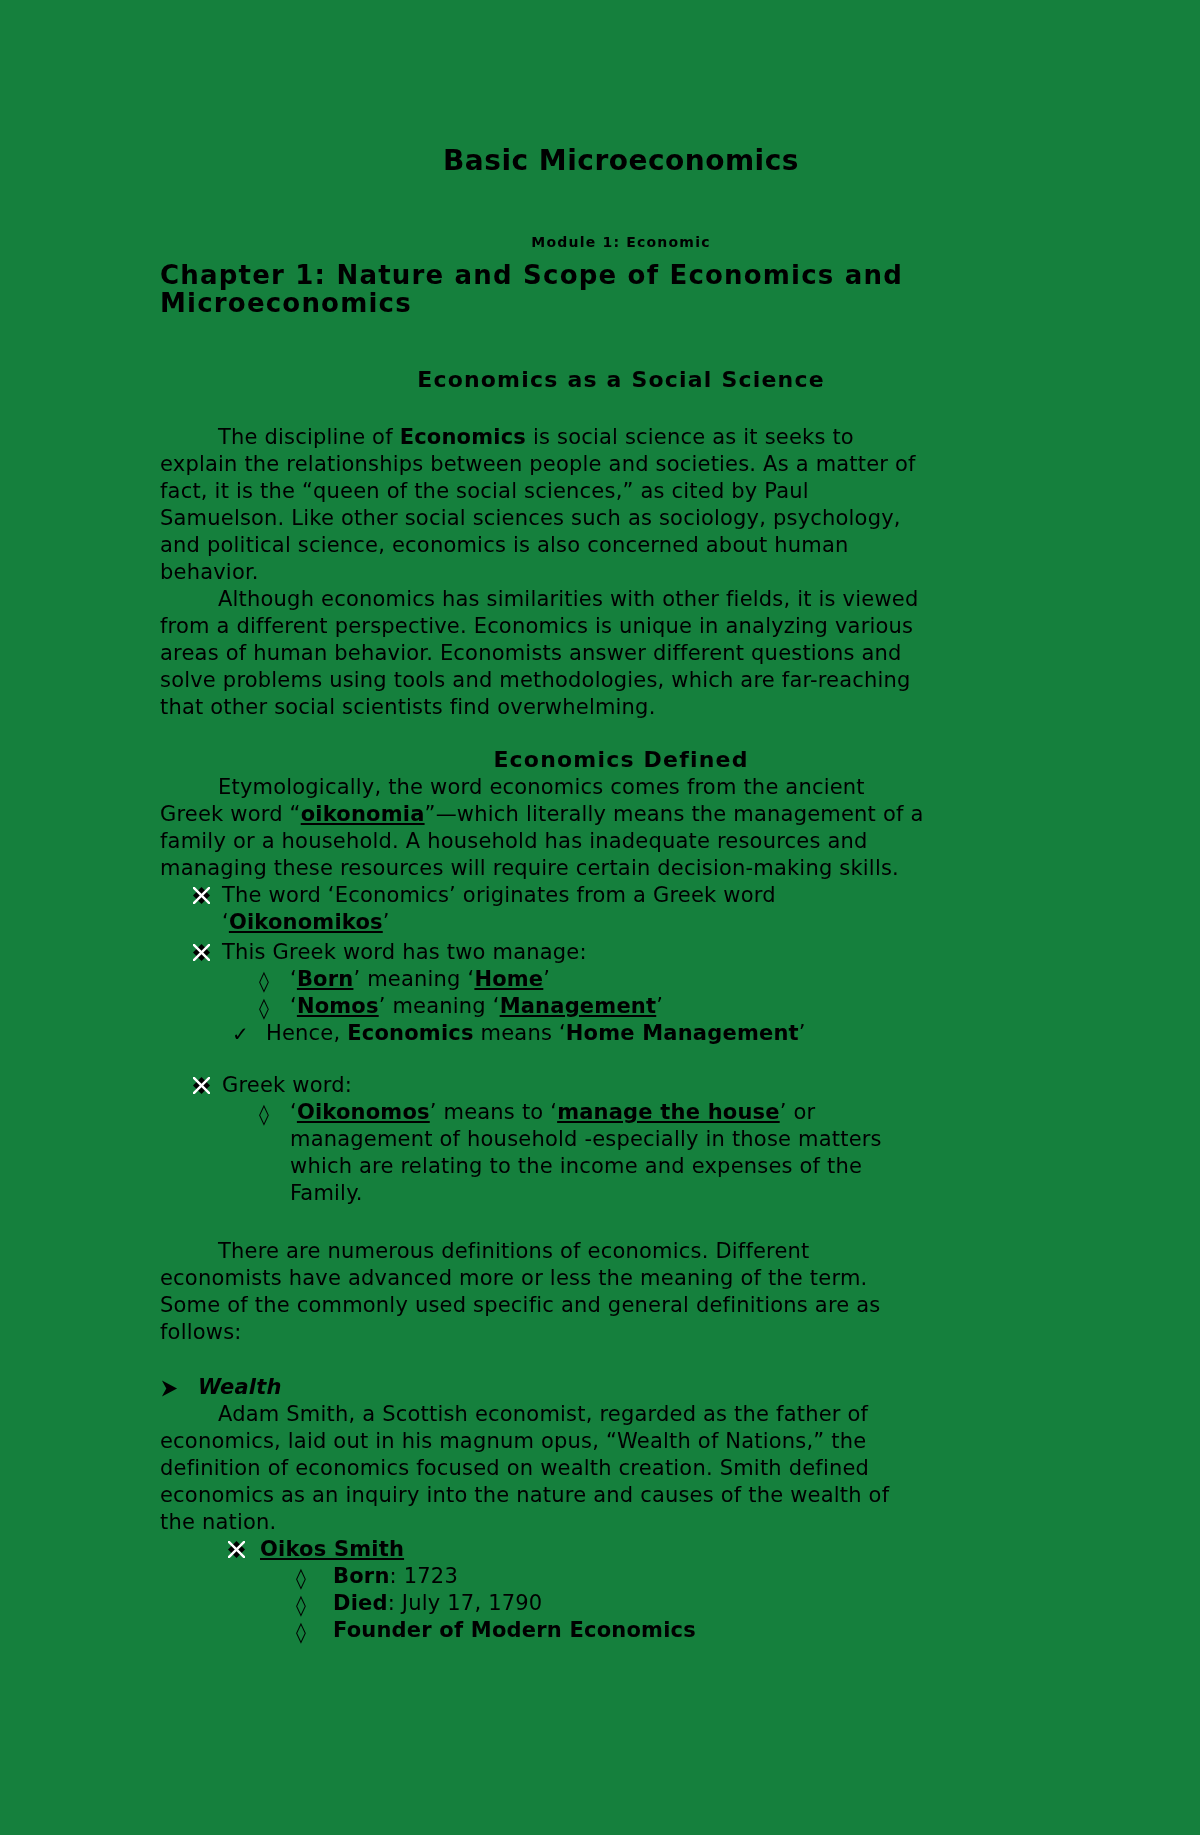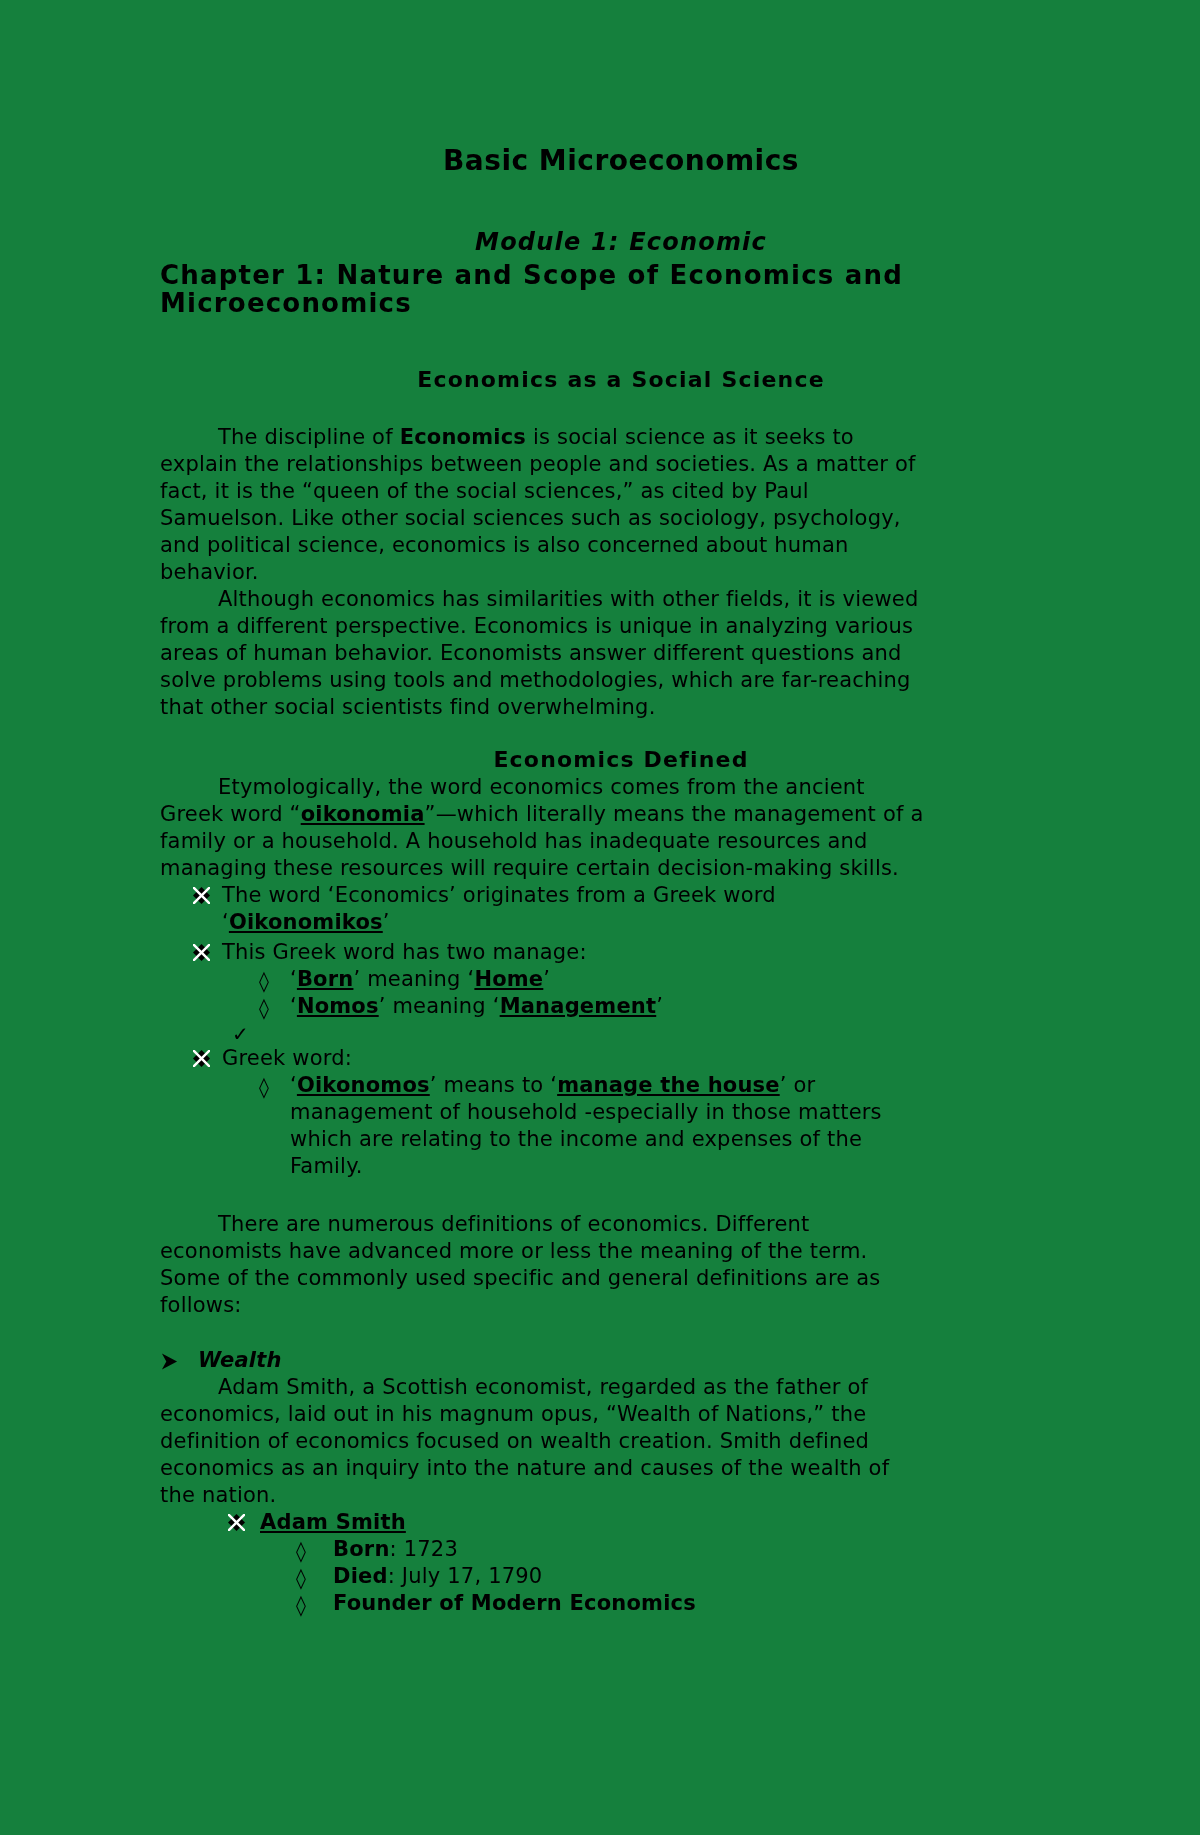--- a/index.html
+++ b/index.html
@@ -11,21 +11,21 @@
     padding:0 118px 0 160px;
     overflow:hidden;
     font-family:"DejaVu Sans","Liberation Sans",sans-serif;
     color:#000000;
     font-size:21px;line-height:27px;letter-spacing:0.2px;
     text-align:left;
   }
   .blk{position:relative;}
   .center{text-align:center;}
   .title{font-size:28px;line-height:32px;font-weight:bold;letter-spacing:0.5px;margin:145px 0 51px 0;}
-  .module{font-size:24px;line-height:28px;font-weight:bold;letter-spacing:1.2px;margin-bottom:5px;font-style:italic;}
+  .module{font-size:14px;line-height:28px;font-weight:bold;letter-spacing:1.2px;margin-bottom:5px;}
   .chapter{font-size:26px;line-height:28px;font-weight:bold;letter-spacing:1.2px;}
   .heading{font-size:22px;line-height:28px;font-weight:bold;letter-spacing:1.2px;}
   .h1{margin-top:49px;margin-bottom:30px;text-align:center;}
   .h2{margin-top:25px;}
   .para{text-indent:58px;}
   .mt3{margin-top:3px;}
   .mt25{margin-top:25px;}
   .mt28{margin-top:28px;}
   .mt31{margin-top:31px;}
   .bullet{position:absolute;display:inline-block;}
@@ -66,21 +66,21 @@
       </span><span class="txt">The word ‘Economics’ originates from a Greek word<br>‘<b><u>Oikonomikos</u></b>’</span></div>
     <div class="blk b1 mt3"><span class="bullet">
         <svg width="17" height="17" viewBox="0 0 18 18">
           <polygon points="9,0 18,9 9,18 0,9" fill="#000"></polygon>
           <line x1="0" y1="0" x2="18" y2="18" stroke="#fff" stroke-width="2.6"></line>
           <line x1="18" y1="0" x2="0" y2="18" stroke="#fff" stroke-width="2.6"></line>
         </svg>
       </span><span class="txt">This Greek word has two manage:</span></div>
     <div class="blk b2"><span class="bullet">◊</span><span class="txt">‘<b><u>Born</u></b>’ meaning ‘<b><u>Home</u></b>’</span></div>
     <div class="blk b2"><span class="bullet">◊</span><span class="txt">‘<b><u>Nomos</u></b>’ meaning ‘<b><u>Management</u></b>’</span></div>
-    <div class="blk chk"><span class="bullet">✓</span></div>
+    <div class="blk chk"><span class="bullet">✓</span><span class="txt">Hence, <b>Economics</b> means ‘<b>Home Management</b>’</span></div>
     <div class="blk b1 mt25"><span class="bullet">
         <svg width="17" height="17" viewBox="0 0 18 18">
           <polygon points="9,0 18,9 9,18 0,9" fill="#000"></polygon>
           <line x1="0" y1="0" x2="18" y2="18" stroke="#fff" stroke-width="2.6"></line>
           <line x1="18" y1="0" x2="0" y2="18" stroke="#fff" stroke-width="2.6"></line>
         </svg>
       </span><span class="txt">Greek word:</span></div>
     <div class="blk b2"><span class="bullet">◊</span><span class="txt">‘<b><u>Oikonomos</u></b>’ means to ‘<b><u>manage the house</u></b>’ or<br>management of household -especially in those matters<br>which are relating to the income and expenses of the<br>Family.</span></div>
     <div class="blk para mt31"><span class="txt">There are numerous definitions of economics. Different<br>economists have advanced more or less the meaning of the term.<br>Some of the commonly used specific and general definitions are as<br>follows:</span></div>
     <div class="blk arrow mt28"><span class="bullet">
@@ -88,17 +88,17 @@
           <polygon points="0,0.5 16,9 0,17.5 4.6,9" fill="#000"></polygon>
         </svg>
       </span><span class="txt"><b>Wealth</b></span></div>
     <div class="blk para"><span class="txt">Adam Smith, a Scottish economist, regarded as the father of<br>economics, laid out in his magnum opus, “Wealth of Nations,” the<br>definition of economics focused on wealth creation. Smith defined<br>economics as an inquiry into the nature and causes of the wealth of<br>the nation.</span></div>
     <div class="blk b1b"><span class="bullet">
         <svg width="17" height="17" viewBox="0 0 18 18">
           <polygon points="9,0 18,9 9,18 0,9" fill="#000"></polygon>
           <line x1="0" y1="0" x2="18" y2="18" stroke="#fff" stroke-width="2.6"></line>
           <line x1="18" y1="0" x2="0" y2="18" stroke="#fff" stroke-width="2.6"></line>
         </svg>
-      </span><span class="txt"><b><u>Adam Smith</u></b></span></div>
+      </span><span class="txt"><b><u>Oikos Smith</u></b></span></div>
     <div class="blk b2b"><span class="bullet">◊</span><span class="txt"><b>Born</b>: 1723</span></div>
     <div class="blk b2b"><span class="bullet">◊</span><span class="txt"><b>Died</b>: July 17, 1790</span></div>
     <div class="blk b2b"><span class="bullet">◊</span><span class="txt"><b>Founder of Modern Economics</b></span></div>
   </div>
 
 </body></html>

